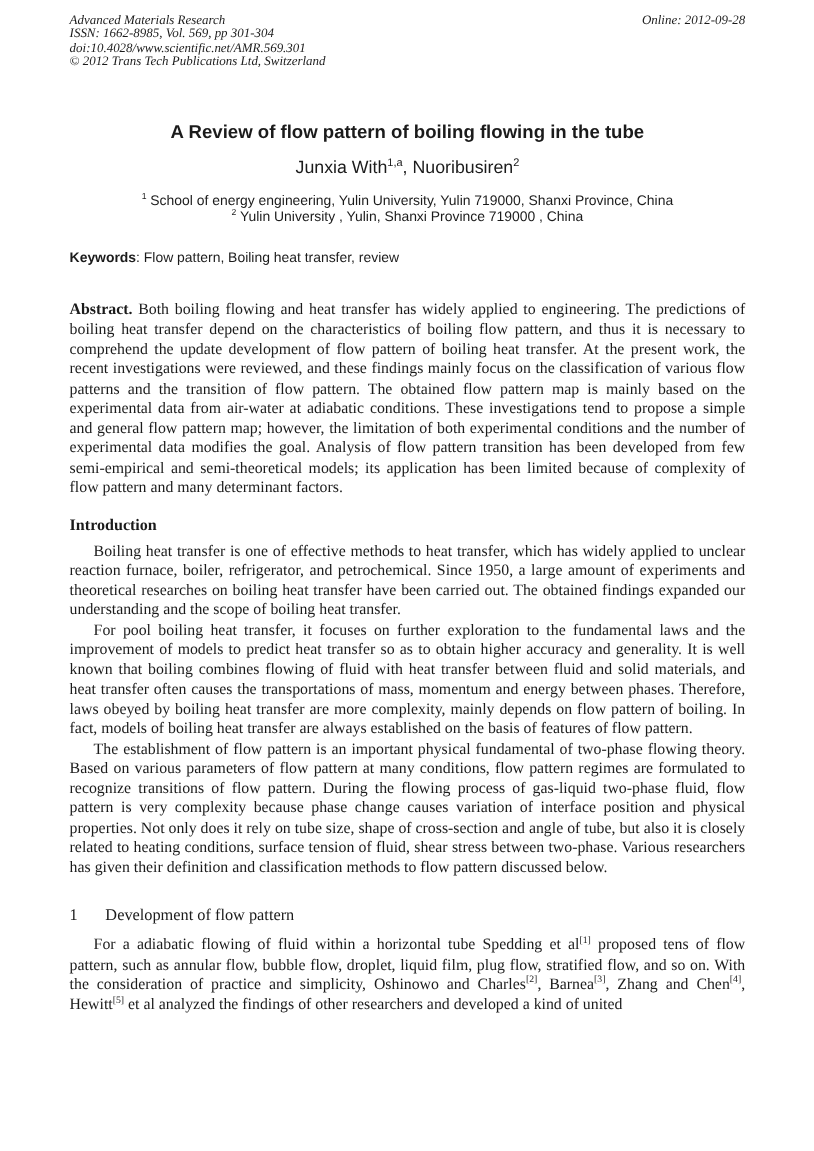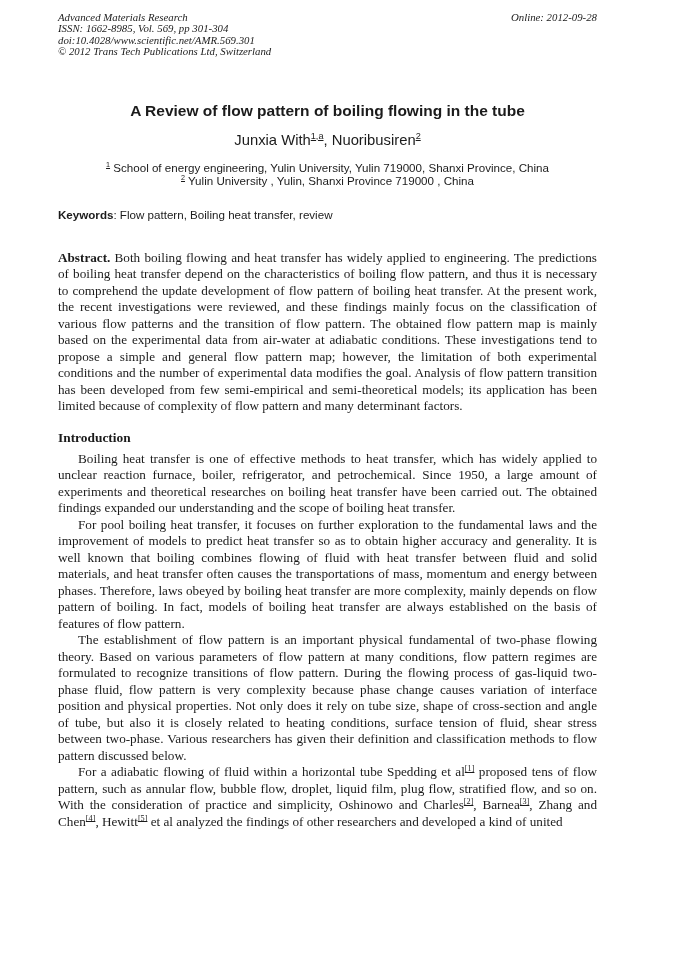--- a/index.html
+++ b/index.html
@@ -6,21 +6,21 @@
   html, body { background: #ffffff; }
   body {
     width: 678px; height: 959px; overflow: hidden;
     font-family: "Liberation Serif", serif;
   }
   .page {
     position: relative;
     width: 678px; height: 959px;
     background: #ffffff;
     color: #1b1b1b;
-    padding: 12px 81px 0 58px;
+    padding: 12px 57px 0 58px;
   }
   
   .masthead {
     display: flex; justify-content: space-between; align-items: flex-start;
     font-family: "Liberation Serif", serif;
     font-style: italic;
     font-size: 10.8px; line-height: 11.4px;
   }
   
   .title {
@@ -55,21 +55,21 @@
     font-size: 13.4px; font-weight: bold;
     margin-top: 15px; margin-bottom: 5px;
   }
   .indent { text-indent: 20px; }
   .numbered-heading {
     font-family: "Liberation Serif", serif;
     font-size: 13.6px; font-weight: normal;
     margin-top: 24px; margin-bottom: 8px;
   }
   .sec-num { margin-right: 23px; }
-  sup { font-size: 0.62em; vertical-align: super; line-height: 0; text-decoration: underline; }
+  sup { font-size: 0.62em; vertical-align: super; line-height: 0; }
 </style>
 </head>
 <body>
 
 <div class="page">
 
   <header class="masthead">
     <div class="masthead-left">
       <div>Advanced Materials Research</div>
       <div>ISSN: 1662-8985, Vol. 569, pp 301-304</div>
@@ -90,16 +90,19 @@
   <div class="keywords"><span style="font-weight: bold;">Keywords</span><span>: Flow pattern, Boiling heat transfer, review</span></div>
 
   <p class="body-text abstract"><span style="font-weight: bold;">Abstract.</span><span> Both boiling flowing and heat transfer has widely applied to engineering. The predictions of boiling heat transfer depend on the characteristics of boiling flow pattern, and thus it is necessary to comprehend the update development of flow pattern of boiling heat transfer. At the present work, the recent investigations were reviewed, and these findings mainly focus on the classification of various flow patterns and the transition of flow pattern. The obtained flow pattern map is mainly based on the experimental data from air-water at adiabatic conditions. These investigations tend to propose a simple and general flow pattern map; however, the limitation of both experimental conditions and the number of experimental data modifies the goal. Analysis of flow pattern transition has been developed from few semi-empirical and semi-theoretical models; its application has been limited because of complexity of flow pattern and many determinant factors.</span></p>
 
   <h2 class="section-heading">Introduction</h2>
 
   <p class="body-text indent"><span>Boiling heat transfer is one of effective methods to heat transfer, which has widely applied to unclear reaction furnace, boiler, refrigerator, and petrochemical. Since 1950, a large amount of experiments and theoretical researches on boiling heat transfer have been carried out. The obtained findings expanded our understanding and the scope of boiling heat transfer.</span></p>
   <p class="body-text indent"><span>For pool boiling heat transfer, it focuses on further exploration to the fundamental laws and the improvement of models to predict heat transfer so as to obtain higher accuracy and generality. It is well known that boiling combines flowing of fluid with heat transfer between fluid and solid materials, and heat transfer often causes the transportations of mass, momentum and energy between phases. Therefore, laws obeyed by boiling heat transfer are more complexity, mainly depends on flow pattern of boiling. In fact, models of boiling heat transfer are always established on the basis of features of flow pattern.</span></p>
   <p class="body-text indent"><span>The establishment of flow pattern is an important physical fundamental of two-phase flowing theory. Based on various parameters of flow pattern at many conditions, flow pattern regimes are formulated to recognize transitions of flow pattern. During the flowing process of gas-liquid two-phase fluid, flow pattern is very complexity because phase change causes variation of interface position and physical properties. Not only does it rely on tube size, shape of cross-section and angle of tube, but also it is closely related to heating conditions, surface tension of fluid, shear stress between two-phase. Various researchers has given their definition and classification methods to flow pattern discussed below.</span></p>
 
+  <h2 class="numbered-heading">
+    <span class="sec-num">1</span><span>Development of flow pattern</span>
+  </h2>
 
   <p class="body-text indent"><span>For a adiabatic flowing of fluid within a horizontal tube Spedding et al</span><sup>[1]</sup><span> proposed tens of flow pattern, such as annular flow, bubble flow, droplet, liquid film, plug flow, stratified flow, and so on. With the consideration of practice and simplicity, Oshinowo and Charles</span><sup>[2]</sup><span>, Barnea</span><sup>[3]</sup><span>, Zhang and Chen</span><sup>[4]</sup><span>, Hewitt</span><sup>[5]</sup><span> et al analyzed the findings of other researchers and developed a kind of united</span></p>
 
 </div>
 
 </body></html>

